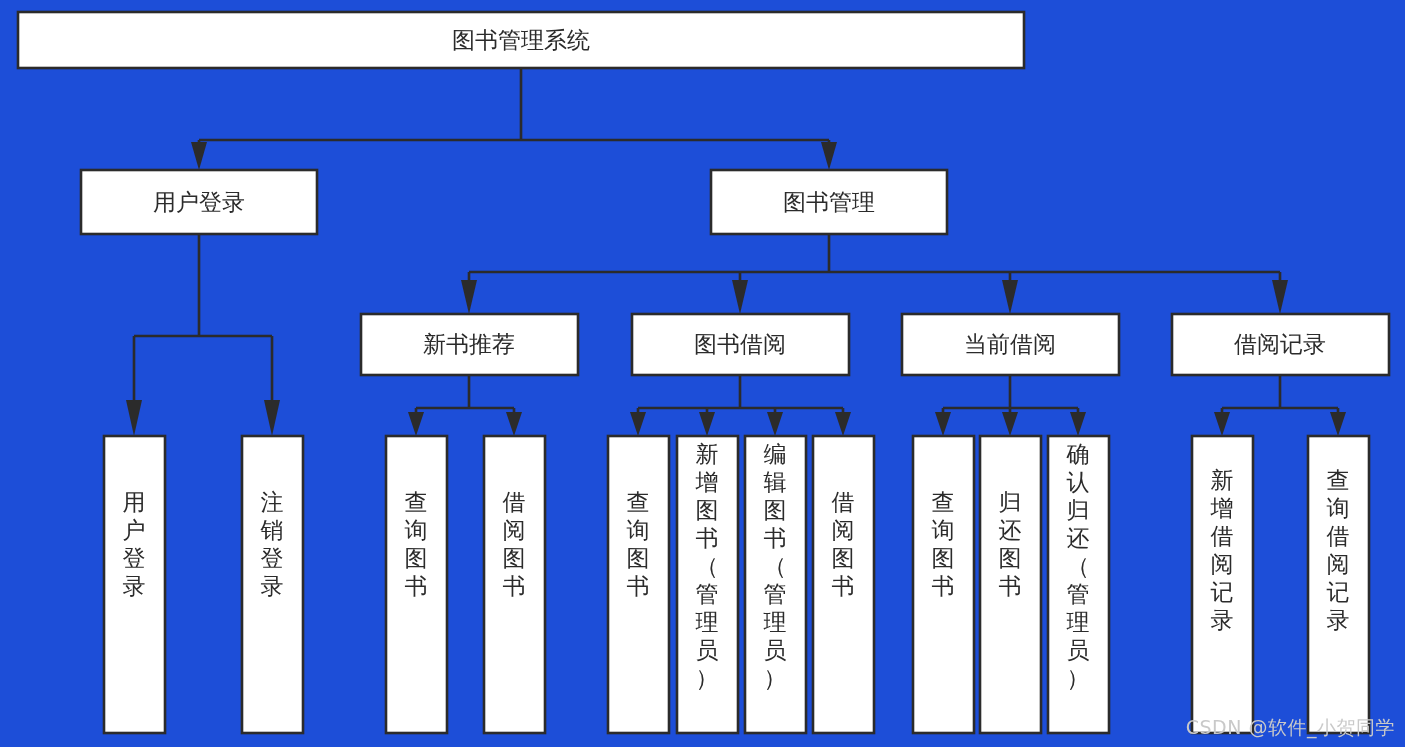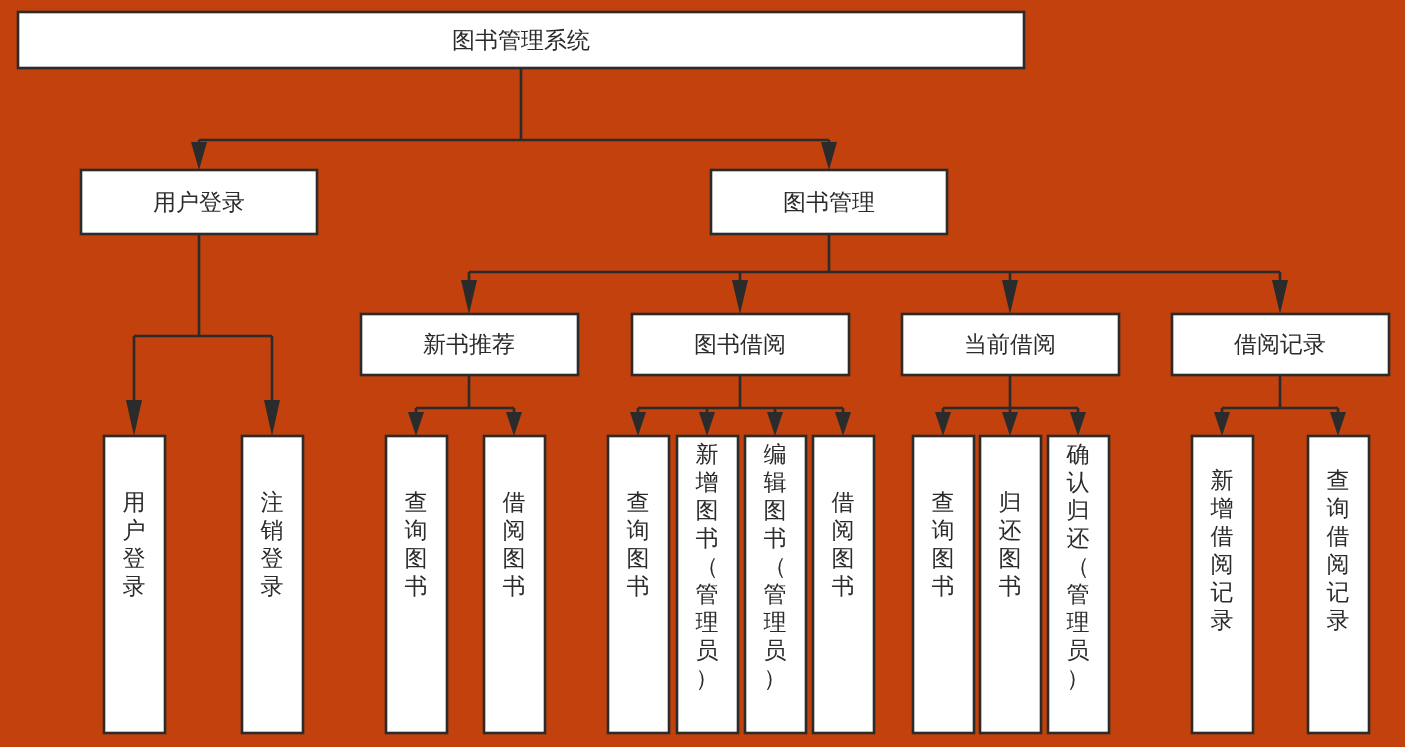--- a/index.html
+++ b/index.html
@@ -8,21 +8,21 @@
     padding: 0;
     background: #ffffff;
   }
   body {
     font-family: "DejaVu Sans", "Liberation Sans", sans-serif;
   }
   #diagram-root {
     position: relative;
     width: 1405px;
     height: 747px;
-    background: #c2410c;
+    background: #1d4ed8;
     overflow: hidden;
   }
   svg.diagram-svg {
     position: absolute;
     left: 0;
     top: 0;
     width: 1405px;
     height: 747px;
     display: block;
   }
@@ -236,13 +236,14 @@
       <text class="node-label-vertical" x="1222" y="488"><tspan x="1222" y="488">新</tspan><tspan x="1222" y="516">增</tspan><tspan x="1222" y="544">借</tspan><tspan x="1222" y="572">阅</tspan><tspan x="1222" y="600">记</tspan><tspan x="1222" y="628">录</tspan></text>
     </g>
 
     <g>
       <rect class="node-box" x="1308" y="436" width="61" height="297"></rect>
       <text class="node-label-vertical" x="1338" y="488"><tspan x="1338" y="488">查</tspan><tspan x="1338" y="516">询</tspan><tspan x="1338" y="544">借</tspan><tspan x="1338" y="572">阅</tspan><tspan x="1338" y="600">记</tspan><tspan x="1338" y="628">录</tspan></text>
     </g>
 
   </svg>
 
+  <div class="watermark">CSDN @软件_小贺同学</div>
 </div>
 
 </body></html>

